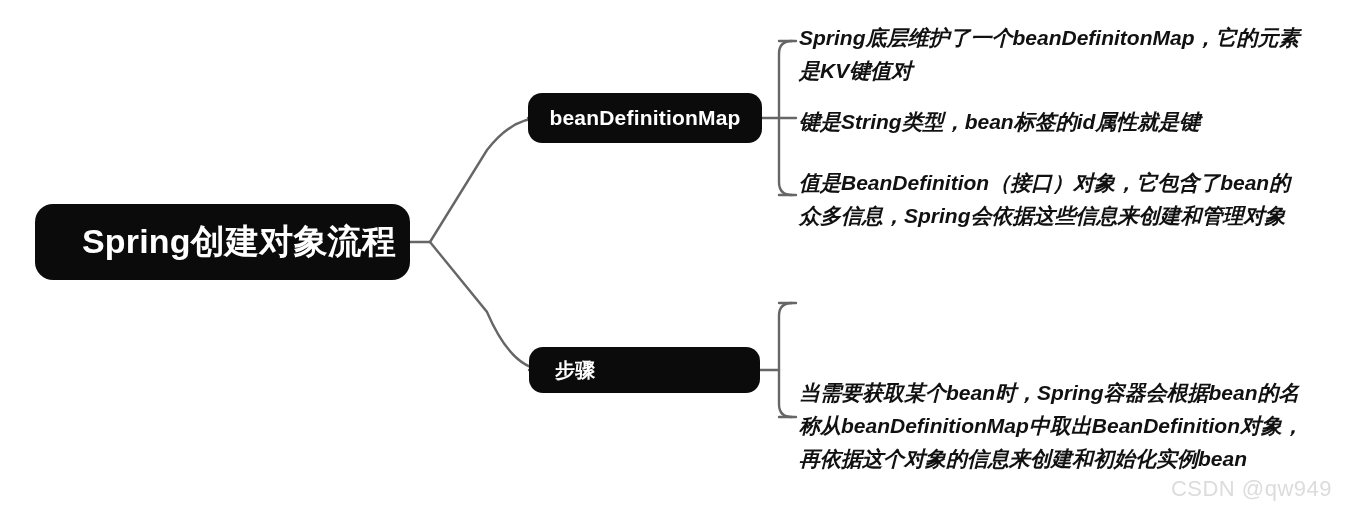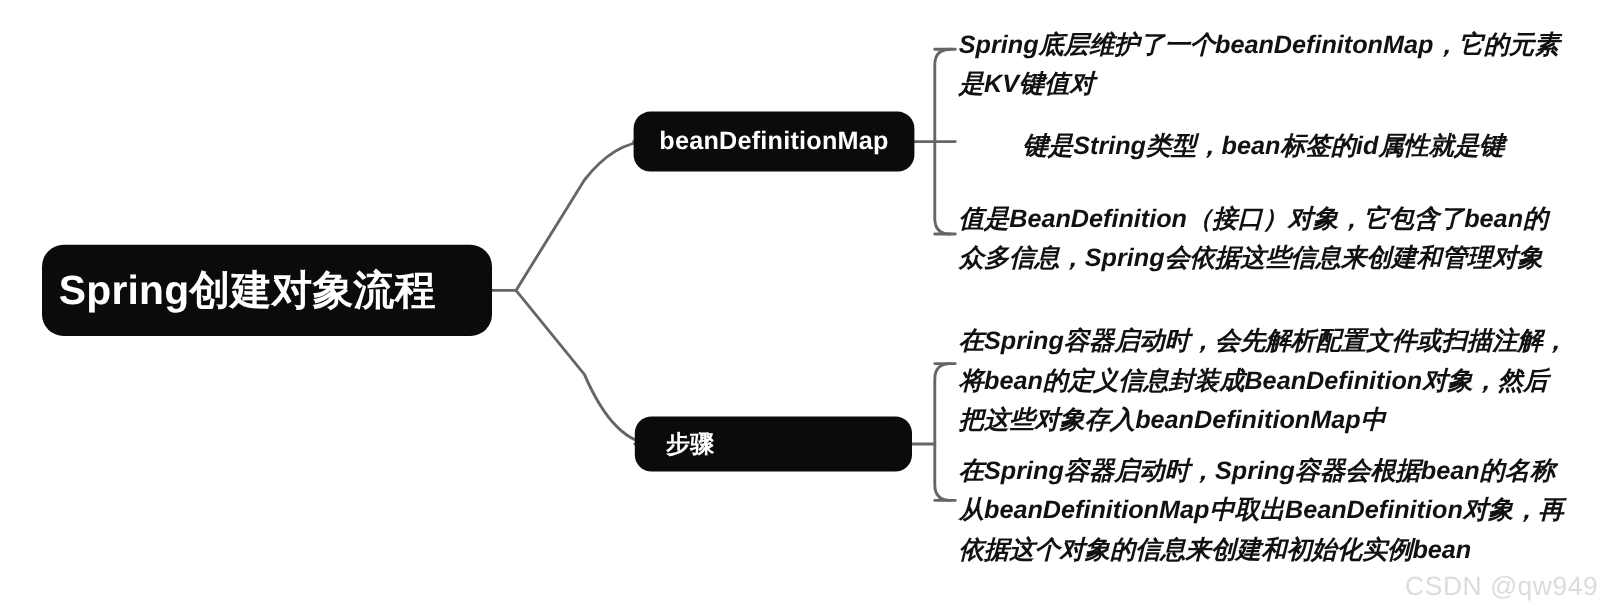--- a/index.html
+++ b/index.html
@@ -38,21 +38,21 @@
     font-weight: bold;
     letter-spacing: 0.2px;
   }
   .node.root {
     left: 35px;
     top: 204px;
     width: 375px;
     height: 76px;
     border-radius: 18px;
     font-size: 34px;
-    justify-content: flex-start;
+    justify-content: flex-end;
     padding: 0 14px;
   }
   .node.branch-top {
     left: 528px;
     top: 93px;
     width: 234px;
     height: 50px;
     font-size: 21px;
     justify-content: center;
     padding: 0 0;
@@ -74,21 +74,21 @@
     color: #111111;
     font-size: 21px;
     font-weight: bold;
     line-height: 33px;
     width: 508px;
     white-space: pre-wrap;
     word-break: break-word;
     font-style: italic;
   }
   .leaf-1 { top: 21px; }
-  .leaf-2 { top: 105px; text-align: center; }
+  .leaf-2 { top: 105px; }
   .leaf-3 { top: 166px; }
   .leaf-4 { top: 268px; }
   .leaf-5 { top: 376px; }
 
   
   .watermark {
     position: absolute;
     right: 16px;
     bottom: 8px;
     color: #dcdcdc;
@@ -134,18 +134,17 @@
     <span>beanDefinitionMap</span>
   </div>
 
   <div class="node branch-bottom">
     <span>步骤</span>
   </div>
 
   <div class="leaf leaf-1">Spring底层维护了一个beanDefinitonMap，它的元素是KV键值对</div>
   <div class="leaf leaf-2">键是String类型，bean标签的id属性就是键</div>
   <div class="leaf leaf-3">值是BeanDefinition（接口）对象，它包含了bean的众多信息，Spring会依据这些信息来创建和管理对象</div>
-  <div class="leaf leaf-4">在Spring容器启动时，会先解析配置文件或扫描注解，将bean的定义信息封装成BeanDefinition对象，然后把这些对象存入beanDefinitionMap中</div>
-  <div class="leaf leaf-5">在Spring容器启动时，Spring容器会根据bean的名称从beanDefinitionMap中取出BeanDefinition对象，再依据这个对象的信息来创建和初始化实例bean</div>
+  <div class="leaf leaf-5">当需要获取某个bean时，Spring容器会根据bean的名称从beanDefinitionMap中取出BeanDefinition对象，再依据这个对象的信息来创建和初始化实例bean</div>
 
   <div class="watermark">CSDN @qw949</div>
 
 </div>
 
 </body></html>

